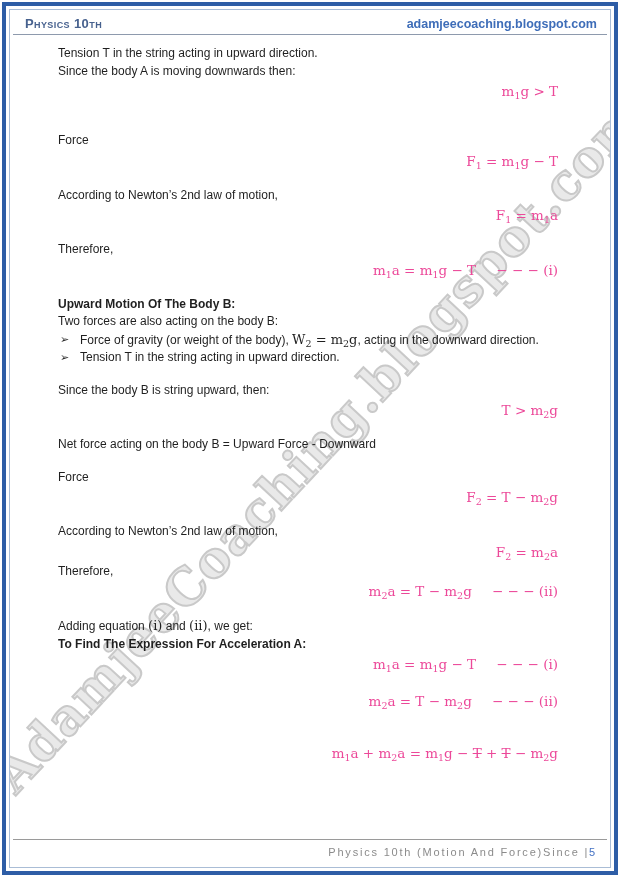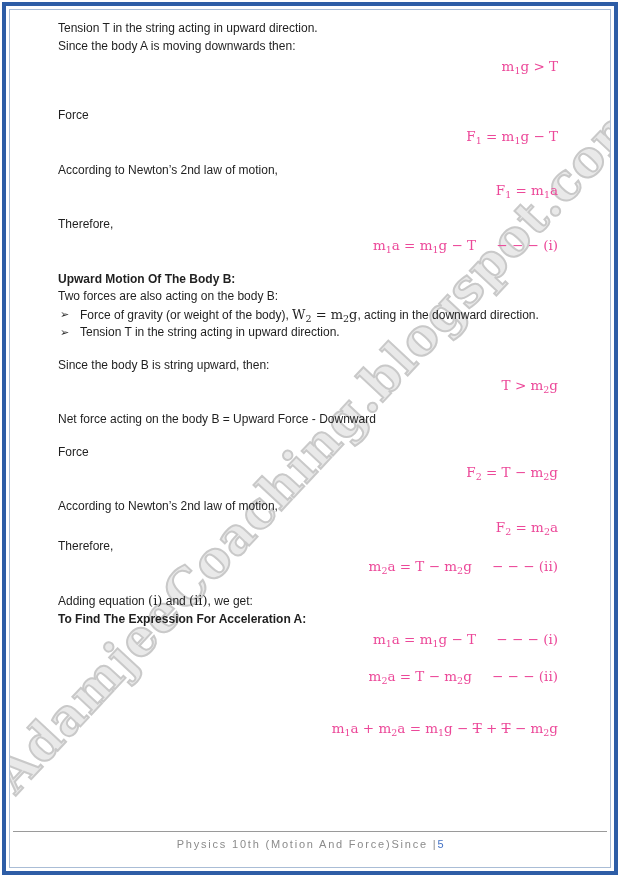--- a/index.html
+++ b/index.html
@@ -45,35 +45,39 @@
     font-family:"DejaVu Serif",serif;font-size:13.5px;
     color:#ec4899;
   }
   .blk.li{display:flex;}
   .blk.li .arrow{width:20px;margin-left:2px;flex:0 0 auto;font-size:11px;color:#2a2a2a;}
   .blk.li .li-text{flex:1;}
   .math{font-family:"DejaVu Serif",serif;font-size:13px;text-align:right;}
   sub{font-size:9.5px;vertical-align:-3px;line-height:0;}
   .cancel{text-decoration:line-through;}
   .footer{
-    position:relative;z-index:2;display:flex;justify-content:center;
-    margin:8px 3px;margin-top:auto;padding:6px 10px 9px 12px;
+    position:relative;z-index:2;display:flex;justify-content:flex-end;
+    margin:0 3px;margin-top:auto;padding:6px 10px 9px 12px;
     border-top:1px solid #9a9a9a;
     font-size:11px;letter-spacing:1.8px;color:#8b8b8b;
   }
   .page-num{color:#4472c4;}
 </style>
 </head>
 <body>
 
 <div class="page-frame">
   <div class="page-inner">
 
     <div class="watermark">AdamjeeCoaching.blogspot.com</div>
 
+    <div class="header">
+      <span class="header-left">Physics 10th</span>
+      <span class="header-right">adamjeecoaching.blogspot.com</span>
+    </div>
 
     <div class="content">
         <div class="blk p">Tension T in the string acting in upward direction.</div>
         <div class="blk p">Since the body A is moving downwards then:</div>
         <div class="blk eq">m<sub>1</sub>g &gt; T</div>
         <div class="blk gap"></div>
         <div class="blk gap"></div>
         <div class="blk p">Force</div>
         <div class="blk eq">F<sub>1</sub> = m<sub>1</sub>g − T</div>
         <div class="blk gap"></div>

